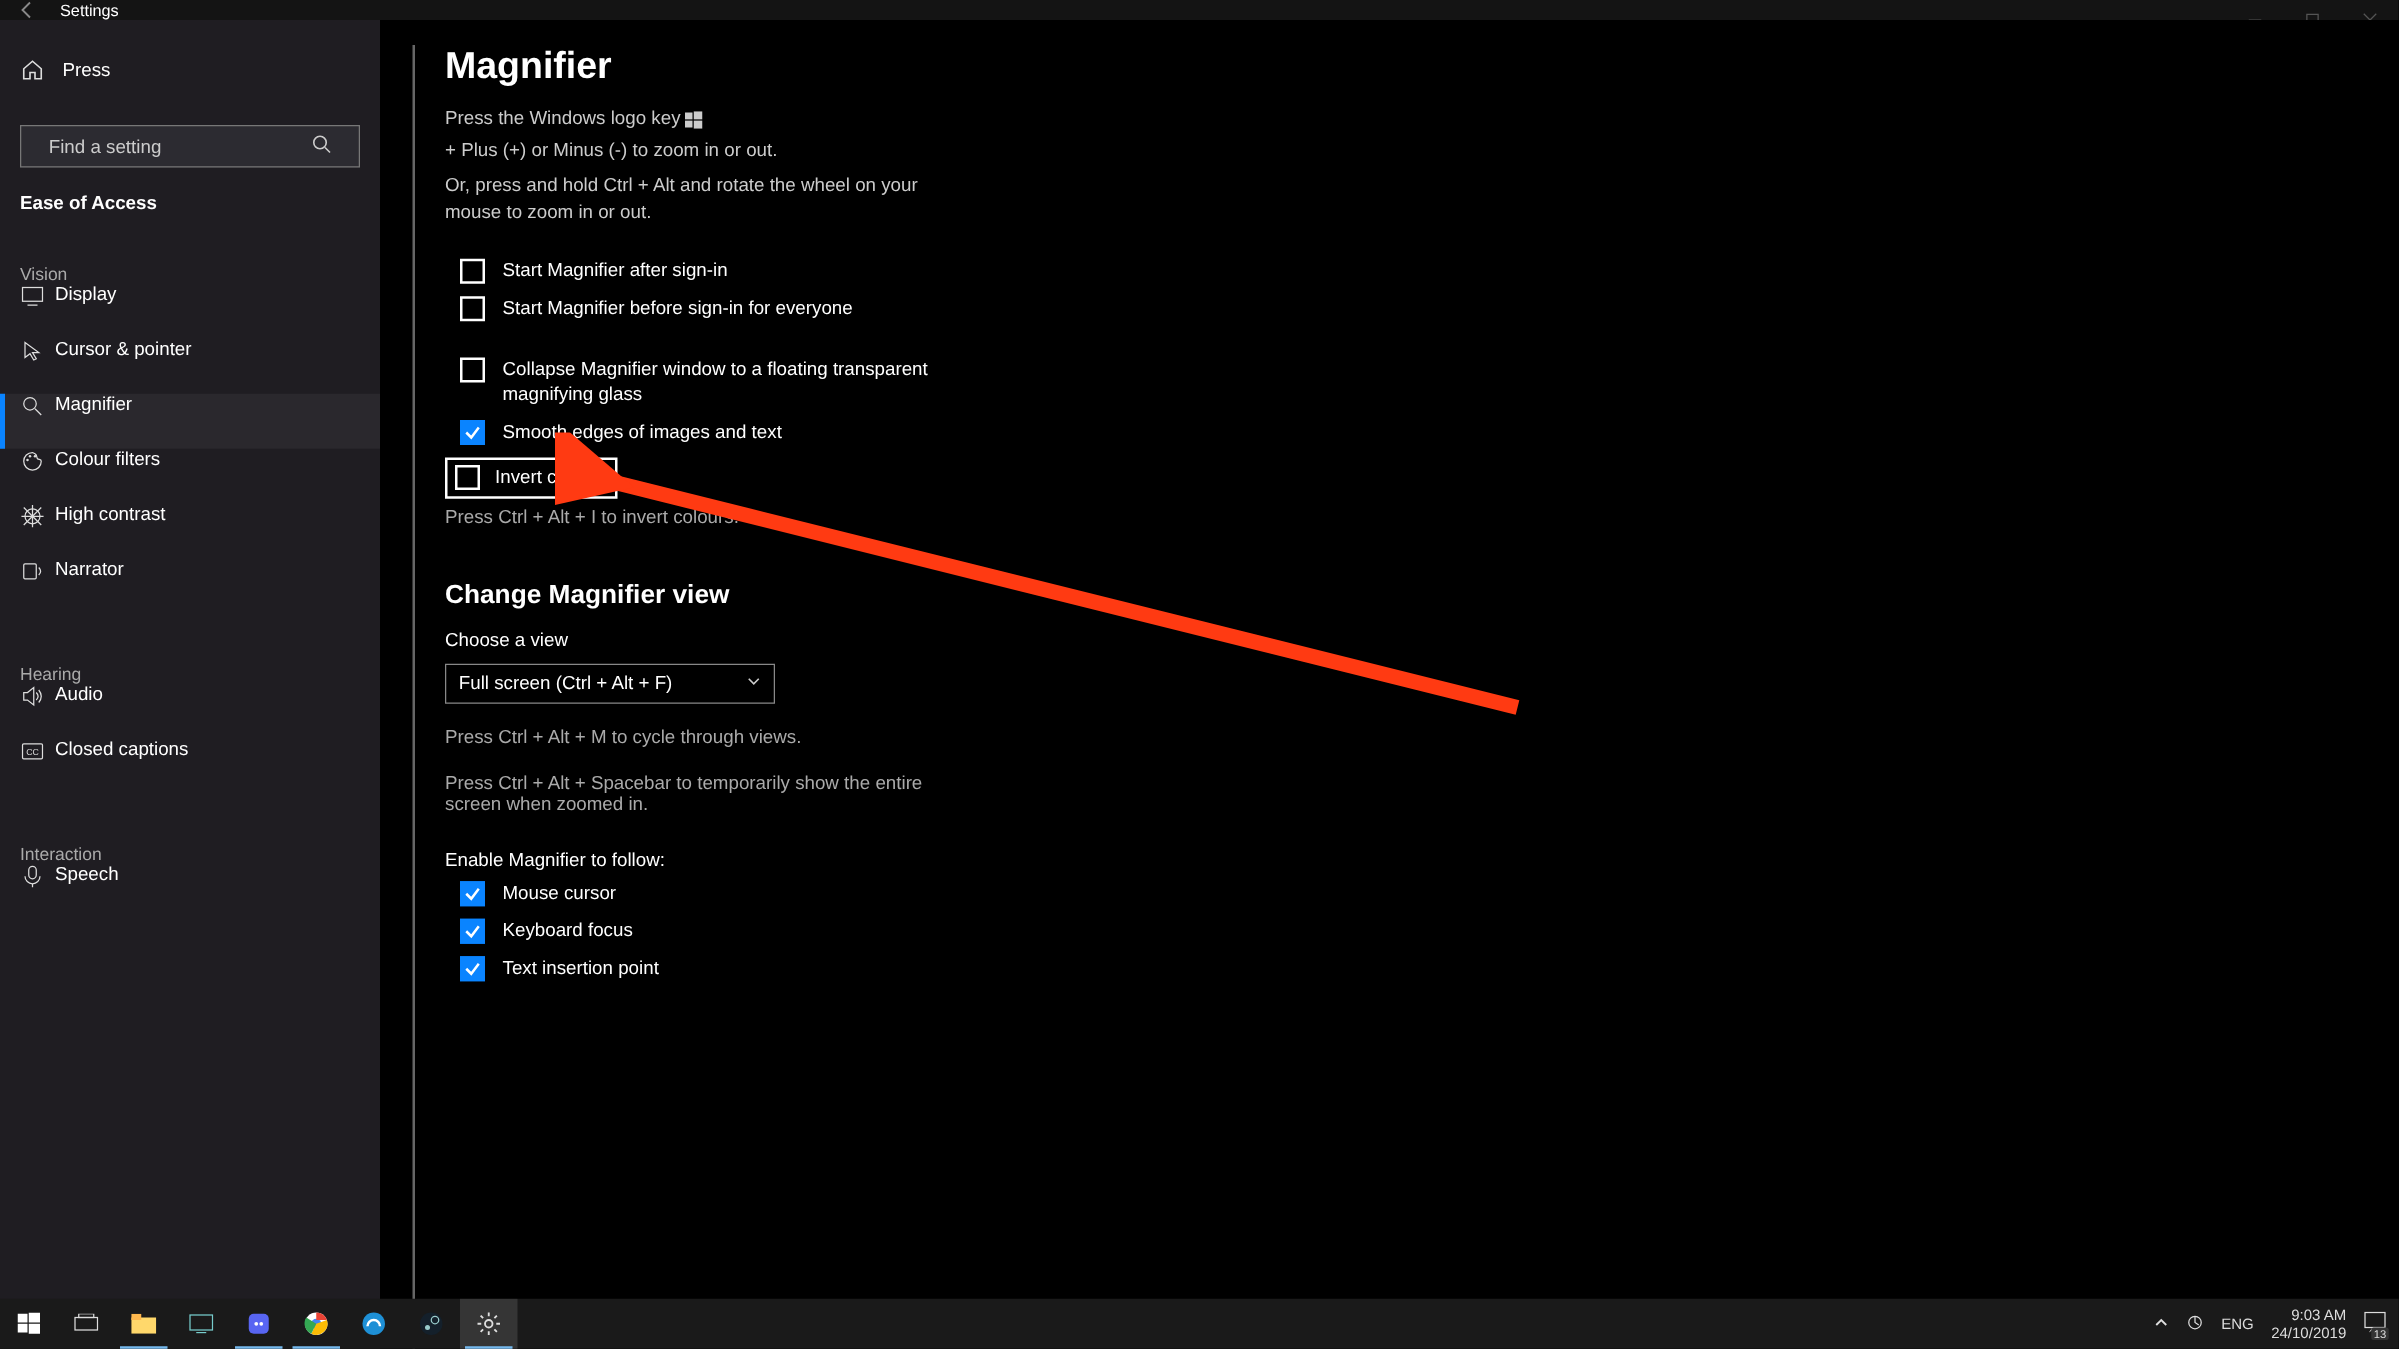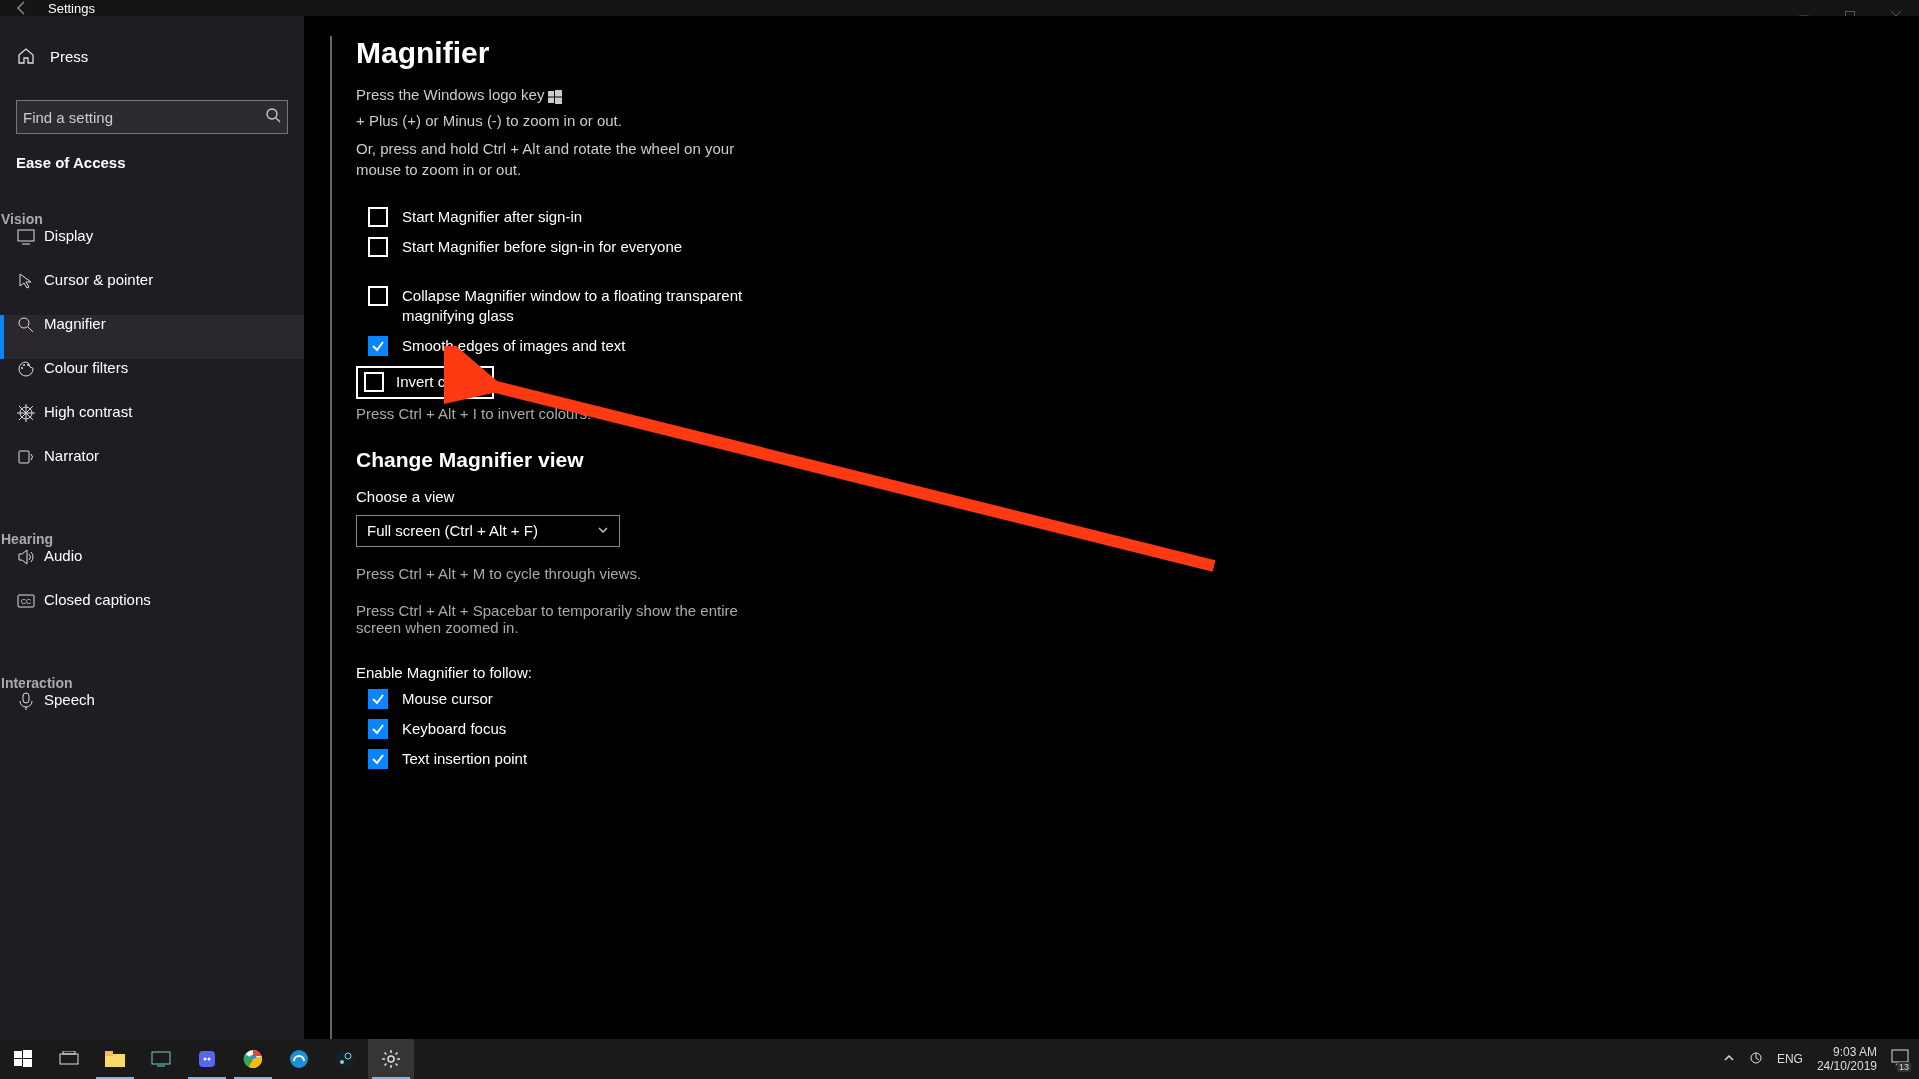--- a/index.html
+++ b/index.html
@@ -6,42 +6,42 @@
 html, body { width: 1919px; height: 1079px; overflow: hidden; background: #000; color: #fff; }
 .window { display: flex; flex-direction: column; width: 100%; height: 100%; }
 .titlebar { height: 16px; display: flex; align-items: center; background: rgba(20,20,20,0.98); position: relative; }
 .titlebar .back { width: 44px; height: 32px; display: flex; align-items: center; justify-content: center; color: #888; }
 .titlebar .title { font-size: 13px; color: #fff; margin-left: 4px; }
 .titlebar .win-controls { position: absolute; right: 0; top: 0; display: flex; }
 .titlebar .win-controls div { width: 46px; height: 32px; display: flex; align-items: center; justify-content: center; color: #555; }
 .body { display: flex; flex: 1; overflow: hidden; }
 .sidebar { width: 304px; background: rgba(32,30,35,0.96); display: flex; flex-direction: column; padding-top: 18px; }
 .sidebar .home { display: flex; align-items: center; height: 44px; padding-left: 16px; gap: 14px; font-size: 15px; }
-.sidebar .search { margin: 22px 16px 0 16px; height: 34px; border: 1px solid #777; background: rgba(50,50,55,0.7); display: flex; align-items: center; padding: 0 6px; justify-content: space-between; }
+.sidebar .search { margin: 22px 16px 0 16px; height: 34px; border: 1px solid #777; background: rgba(50,50,55,0.7); display: flex; align-items: center; padding: 0 22px; justify-content: space-between; }
 .sidebar .search input { background: transparent; border: none; outline: none; color: #fff; font-size: 15px; width: 220px; }
 .sidebar .search input::placeholder { color: #ccc; }
 .sidebar .category { padding-left: 16px; margin-top: 20px; font-size: 15px; font-weight: 600; }
-.sidebar .group-label { padding-left: 1px; margin-top: 40px; font-size: 14px; color: #aaa; font-weight: bold; }
+.sidebar .group-label { padding-left: 16px; margin-top: 40px; font-size: 14px; color: #aaa; }
 .sidebar .item { display: flex; align-items: flex-start; height: 44px; padding-left: 16px; gap: 8px; font-size: 15px; position: relative; cursor: default; }
 .sidebar .item.active::before { content: ""; position: absolute; left: 0; top: 0; bottom: 0; width: 4px; background: #0a84ff; }
 .sidebar .item.active { background: rgba(255,255,255,0.05); }
 .sidebar .icon { width: 20px; height: 20px; display: flex; align-items: center; justify-content: center; color: #ddd; }
 .content { flex: 1; overflow: hidden; padding: 20px 0 0 28px; position: relative; background: #000; }
 .content-inner { border-left: 2px solid #666; padding-left: 24px; max-width: 780px; margin-left: -2px; height: 100%; overflow: hidden; }
 h1 { font-size: 30px; font-weight: 600; margin-bottom: 14px; }
 .desc { font-size: 15px; color: #ccc; line-height: 1.45; max-width: 430px; margin-bottom: 6px; display: flex; flex-wrap: wrap; align-items: center; gap: 4px; }
 .check-row { display: flex; align-items: flex-start; gap: 14px; margin-top: 6px; padding: 2px 12px; }
 .check-box { width: 20px; height: 20px; border: 2px solid #fff; display: flex; align-items: center; justify-content: center; flex-shrink: 0; }
 .check-box.checked { background: #0a84ff; border-color: #0a84ff; }
 .check-box.checked svg { display: block; }
 .check-box svg { display: none; }
 .check-label { font-size: 15px; color: #fff; max-width: 360px; line-height: 1.35; }
 .highlight-box { border: 2px solid #fff; padding: 4px 6px; display: inline-flex; align-items: center; gap: 12px; margin-top: 8px; }
 .hint { font-size: 15px; color: #aaa; margin-top: 6px; }
-h2 { font-size: 21px; font-weight: 600; margin-top: 26px; }
+h2 { font-size: 21px; font-weight: 600; margin-top: 42px; }
 .sub-label { font-size: 15px; margin-top: 16px; }
 .dropdown { margin-top: 10px; width: 264px; height: 32px; border: 1px solid #888; display: flex; align-items: center; justify-content: space-between; padding: 0 10px; font-size: 15px; }
 .section-gap { margin-top: 28px; }
 .taskbar { position: absolute; left: 0; right: 0; bottom: 0; height: 40px; background: #1a1a1a; display: flex; align-items: center; }
 .taskbar .tb-item { width: 46px; height: 40px; display: flex; align-items: center; justify-content: center; position: relative; }
 .taskbar .tb-item.running::after { content:""; position:absolute; bottom:0; left:4px; right:4px; height:2px; background:#76b9ed; }
 .taskbar .tb-item.active { background: rgba(255,255,255,0.12); }
 .tray { margin-left: auto; display: flex; align-items: center; gap: 14px; padding-right: 10px; font-size: 12px; color: #ddd; }
 .tray .clock { text-align: right; line-height: 1.2; }
 .arrow-annotation { position: absolute; pointer-events: none; }

